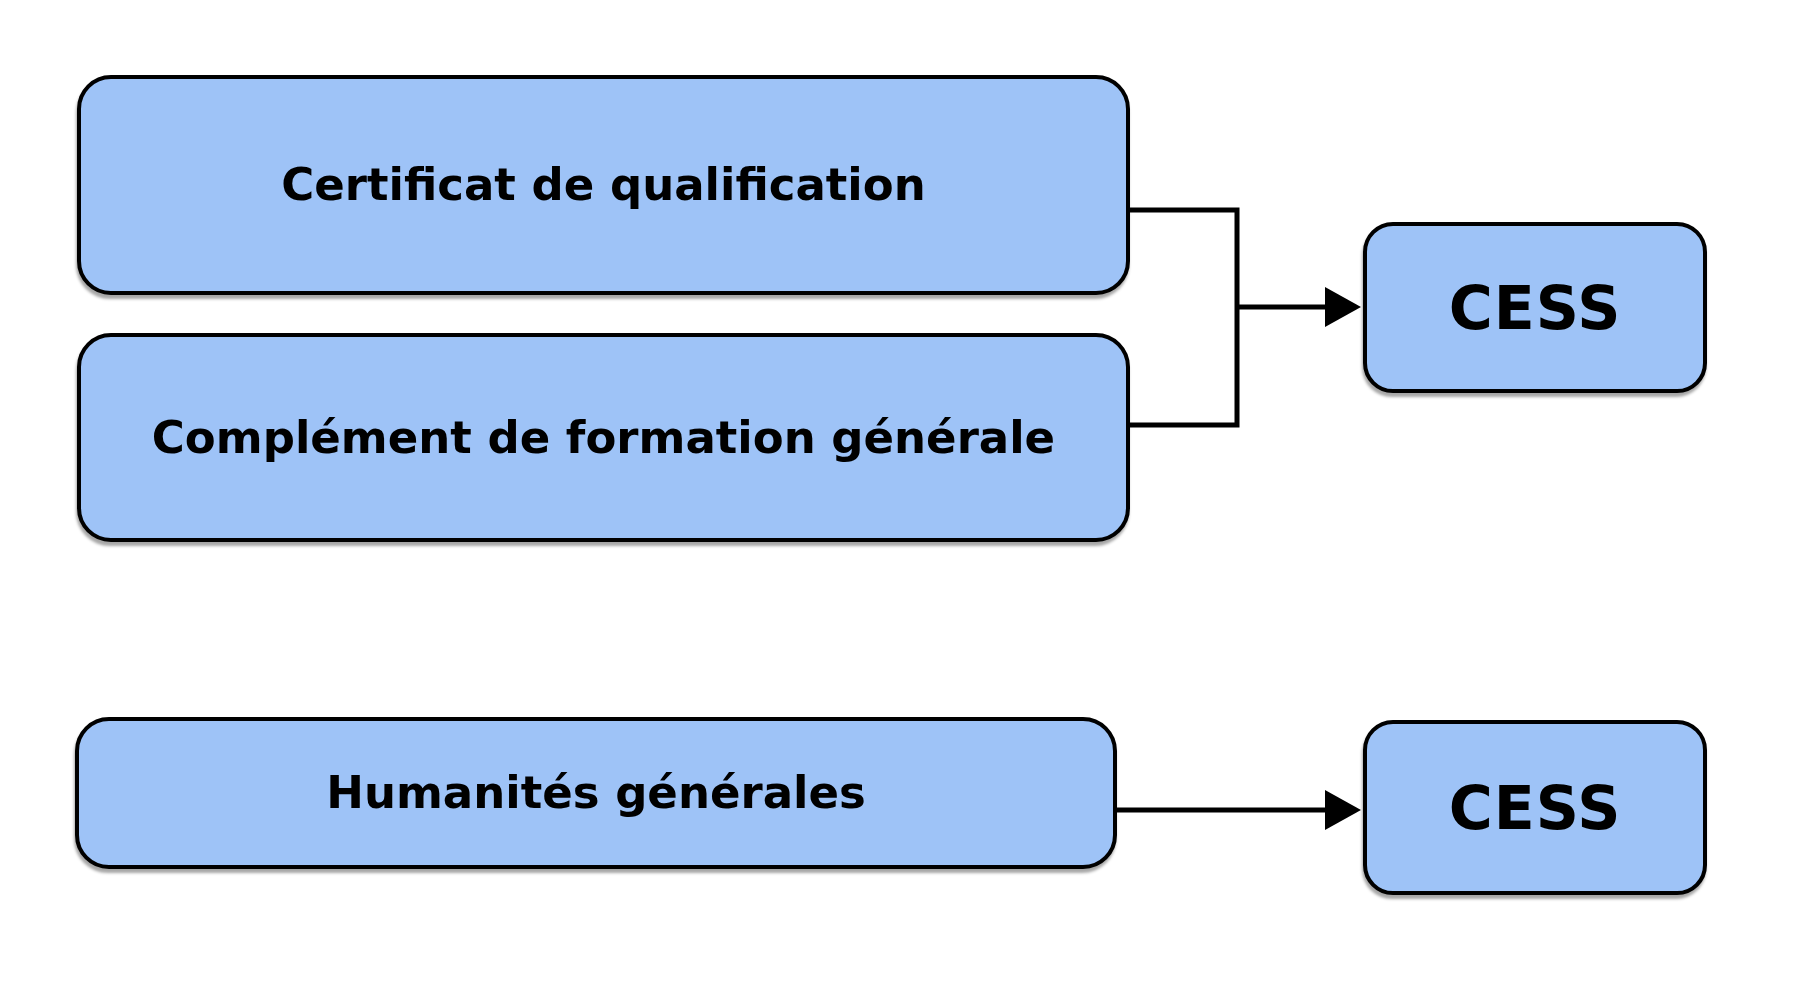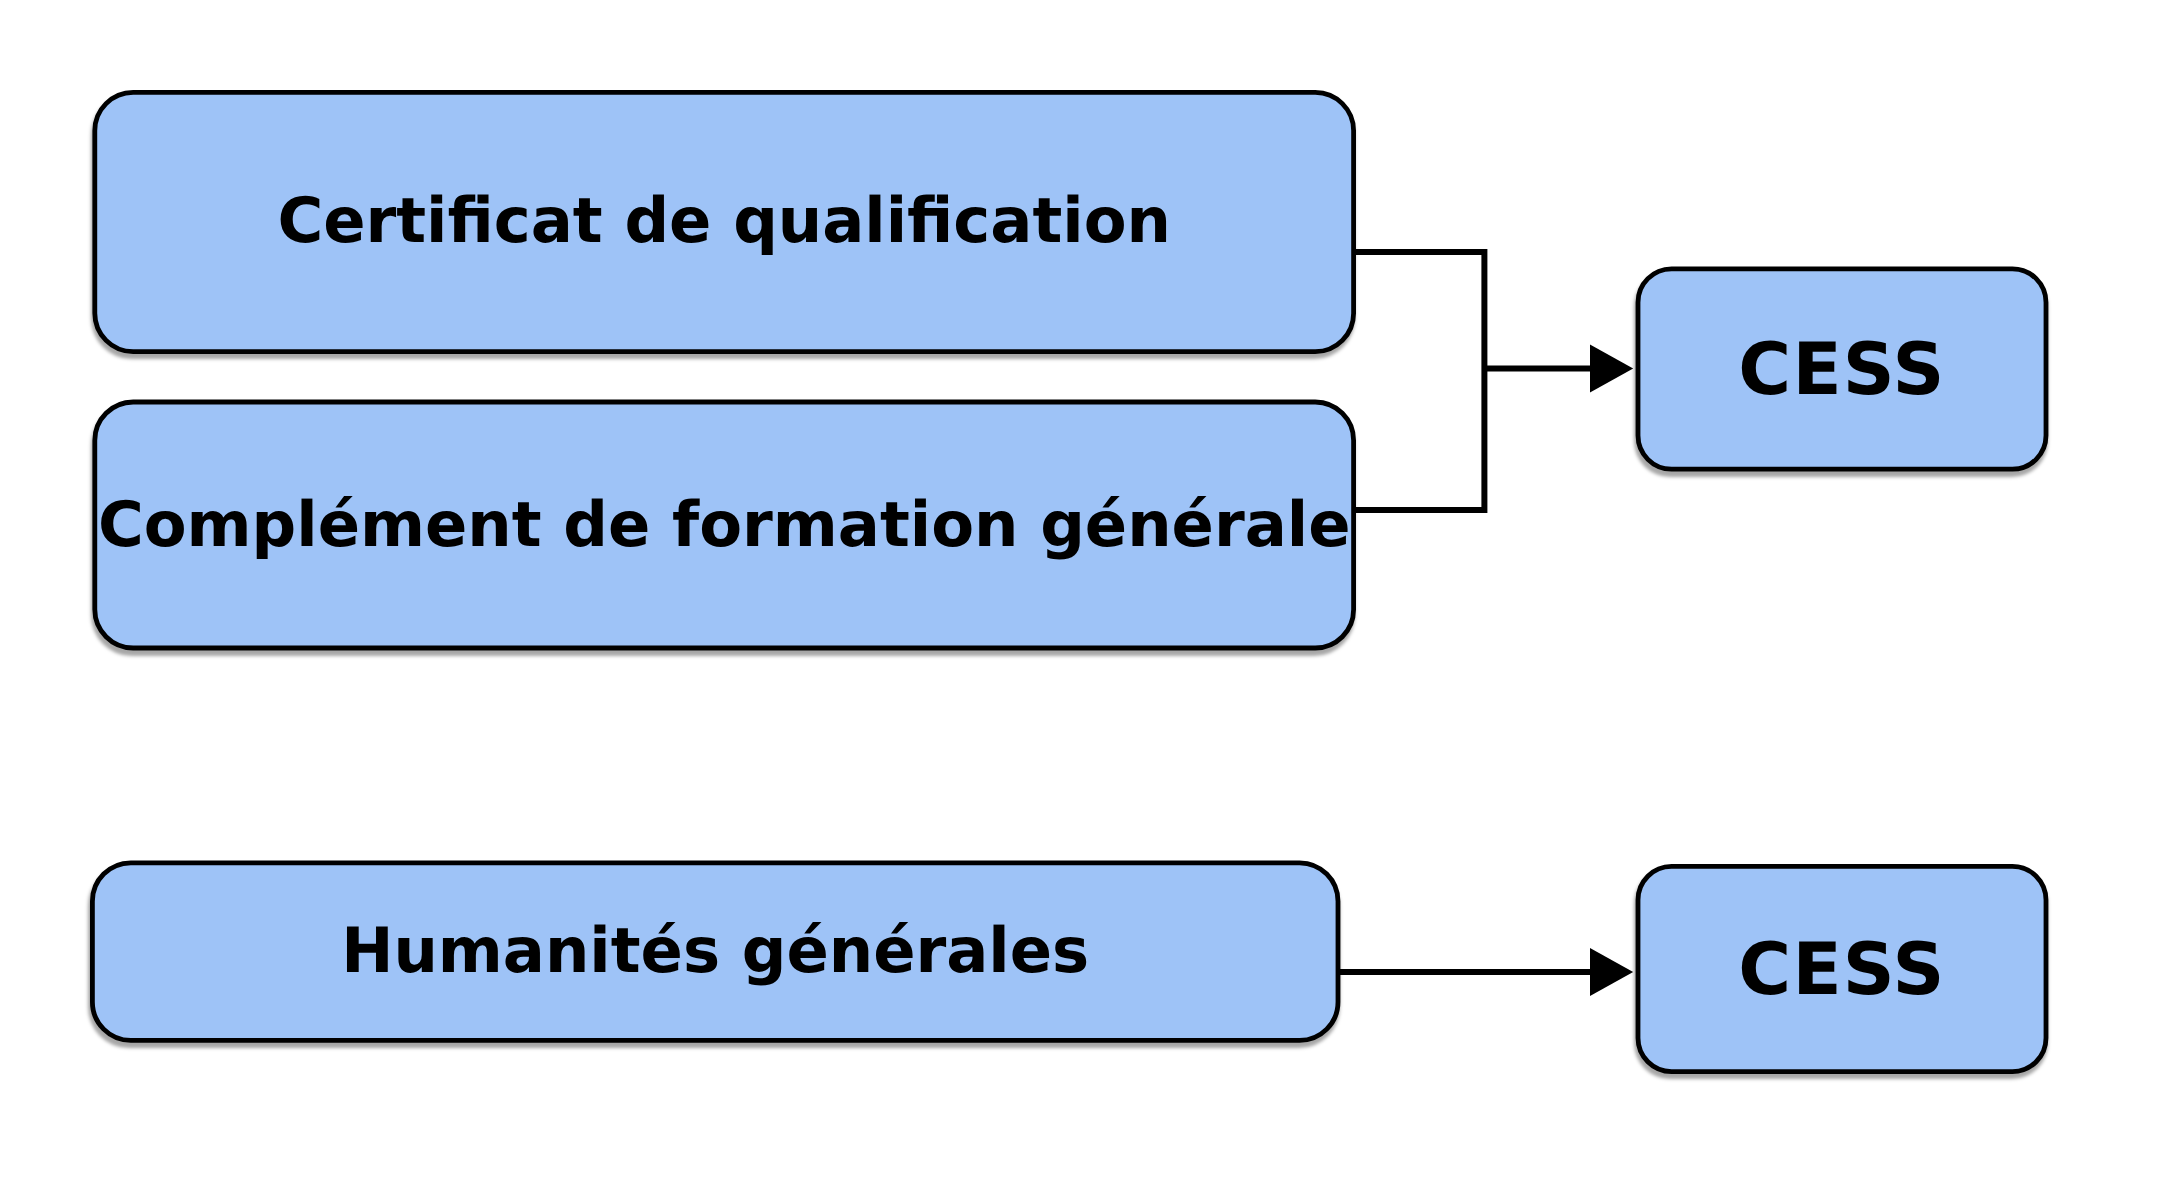--- a/index.html
+++ b/index.html
@@ -37,21 +37,21 @@
     box-shadow: -1px 4px 3px rgba(0,0,0,0.35);
   }
   .node-certificat { left: 77px;  top: 75px;  width: 1053px; height: 220px; }
   .node-complement { left: 77px;  top: 333px; width: 1053px; height: 209px; justify-content: center; }
   .node-cess-top   { left: 1363px; top: 222px; width: 344px; height: 171px; border-radius: 30px; }
   .node-humanites  { left: 75px;  top: 717px; width: 1042px; height: 152px; }
   .node-cess-bottom{ left: 1363px; top: 720px; width: 344px; height: 175px; border-radius: 30px; }
   .t-line {
     display: block;
     white-space: nowrap;
-    font-size: 52px;
+    font-size: 45px;
     line-height: 62px;
   }
   .t-bold { font-weight: bold; }
   .t-reg  { font-weight: normal; font-size: 46px; }
   .cess-label {
     font-weight: bold;
     font-size: 60px;
     letter-spacing: 1px;
     white-space: nowrap;
   }

